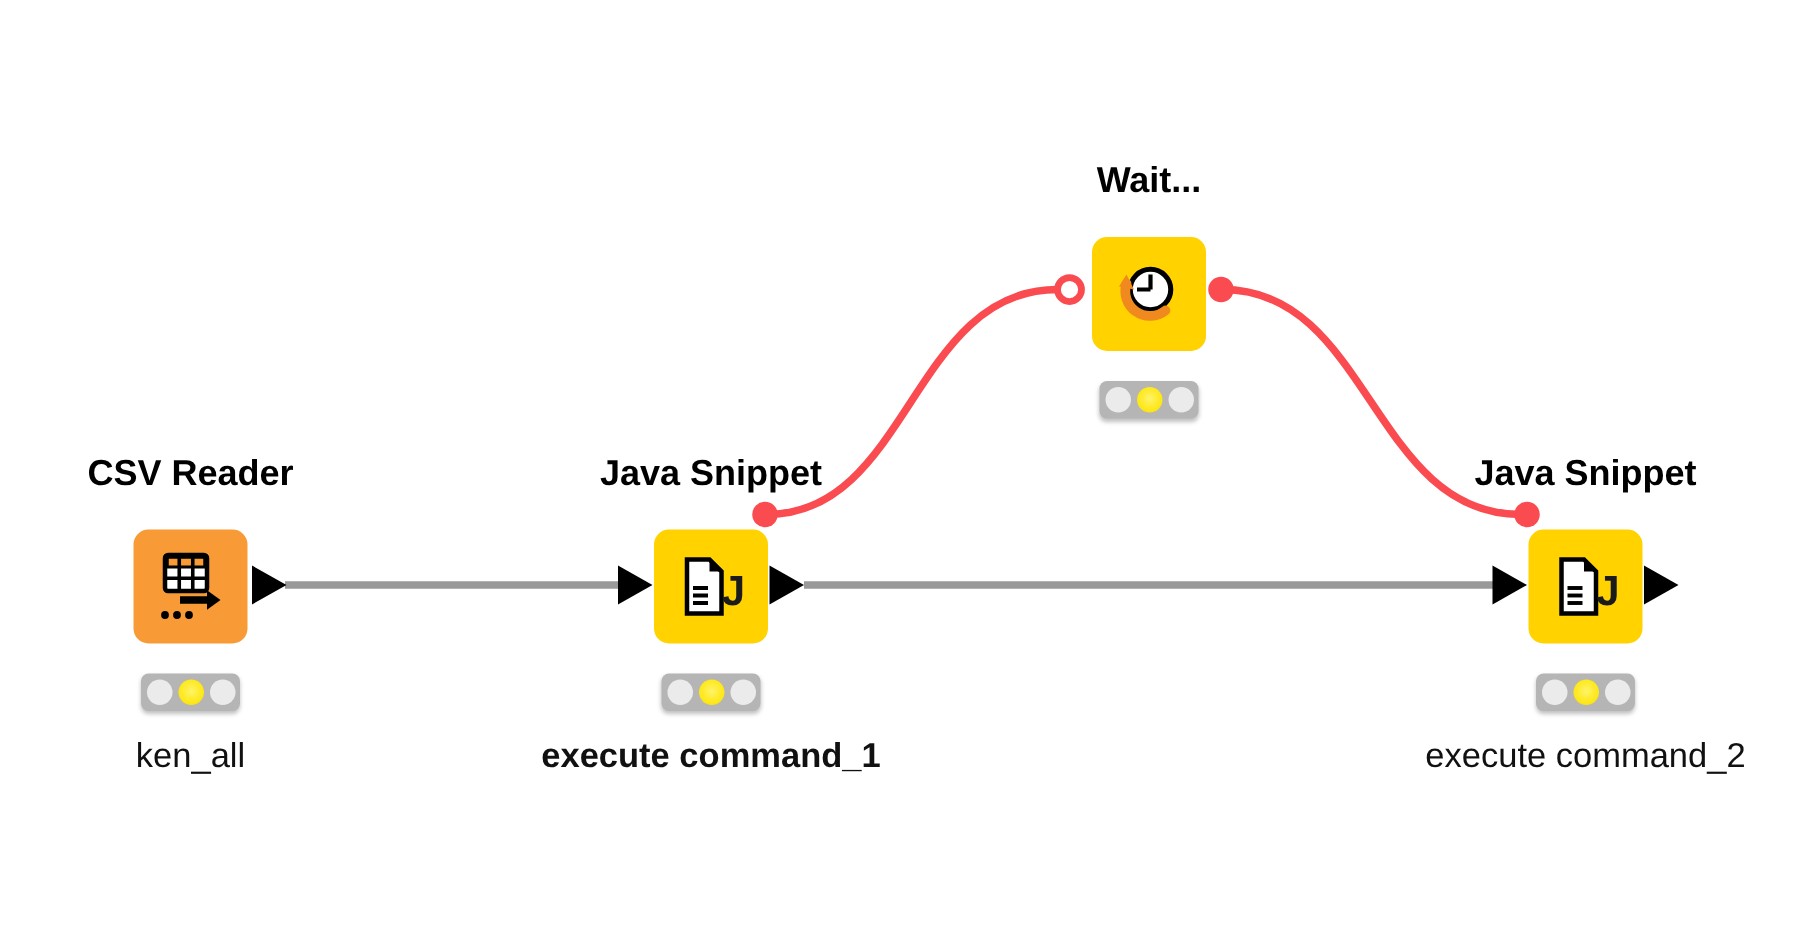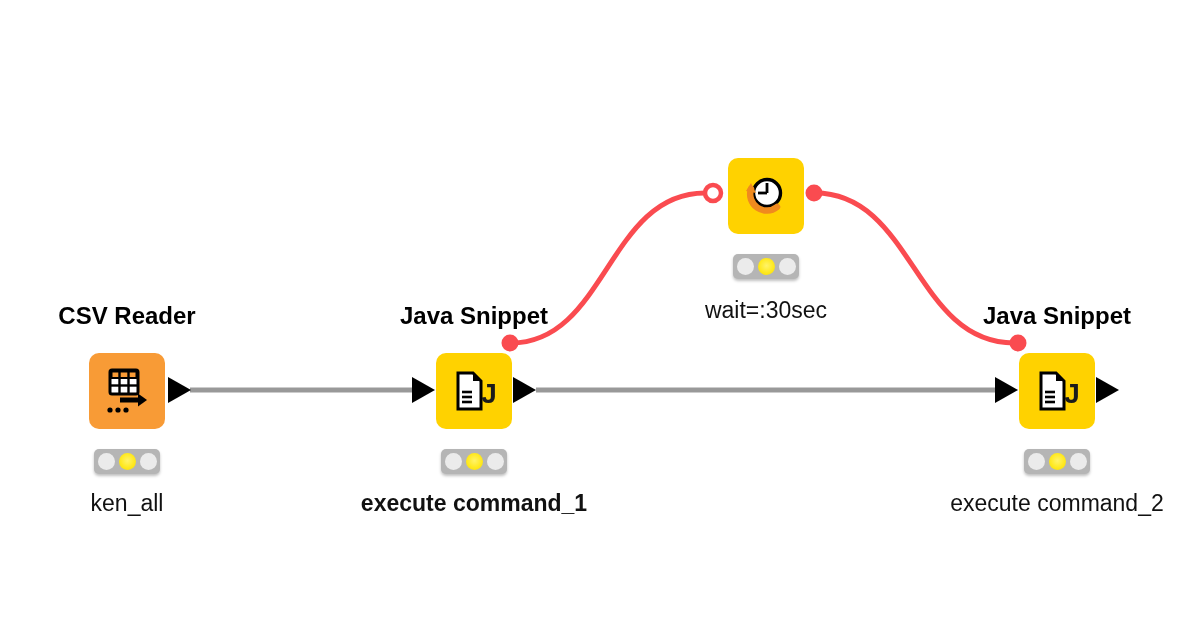--- a/index.html
+++ b/index.html
@@ -112,35 +112,35 @@
       <text x="40" y="37" text-anchor="middle" font-family="Liberation Sans, sans-serif" font-size="28" font-weight="bold" fill="#1b1b1b">J</text>
     </svg>
   </div>
   <div class="traffic-light" style="left:441px; top:449px;">
     <span class="light light-off"></span>
     <span class="light light-on-yellow"></span>
     <span class="light light-off"></span>
   </div>
   <div class="node-label" style="left:304px; top:489px;font-weight:bold;">execute command_1</div>
 
+  <div class="node-title" style="left:616px; top:107px;">Wait...</div>
   <div class="node-body node-yellow" style="left:728px; top:158px;">
     <svg width="50" height="50" viewBox="0 0 50 50">
       <circle cx="26" cy="22" r="13.5" fill="#ffffff" stroke="#000000" stroke-width="3.4"></circle>
       <line x1="26" y1="22" x2="26" y2="12" stroke="#000000" stroke-width="2.8"></line>
       <line x1="26" y1="22" x2="17" y2="22" stroke="#000000" stroke-width="2.8"></line>
       <path d="M 10 18 A 16.5 16.5 0 0 0 36 36" fill="none" stroke="#F08A1E" stroke-width="6.5" stroke-linecap="round"></path>
       <polygon points="5,20 15,22 10,12" fill="#F08A1E"></polygon>
     </svg>
   </div>
   <div class="traffic-light" style="left:733px; top:254px;">
     <span class="light light-off"></span>
     <span class="light light-on-yellow"></span>
     <span class="light light-off"></span>
   </div>
-  <div class="node-label" style="left:596px; top:296px;">wait=:30sec</div>
 
   <div class="node-title" style="left:907px; top:302px;">Java Snippet</div>
   <div class="node-body node-yellow" style="left:1019px; top:353px;">
     <svg width="50" height="50" viewBox="0 0 50 50">
       <path d="M 9 7 H 24 L 32 15 V 43 H 9 Z" fill="#ffffff" stroke="#000000" stroke-width="3"></path>
       <polygon points="24,7 32,15 24,15" fill="#000000"></polygon>
       <line x1="13" y1="26" x2="23" y2="26" stroke="#000000" stroke-width="2.6"></line>
       <line x1="13" y1="31" x2="23" y2="31" stroke="#000000" stroke-width="2.6"></line>
       <line x1="13" y1="36" x2="23" y2="36" stroke="#000000" stroke-width="2.6"></line>
       <text x="40" y="37" text-anchor="middle" font-family="Liberation Sans, sans-serif" font-size="28" font-weight="bold" fill="#1b1b1b">J</text>

